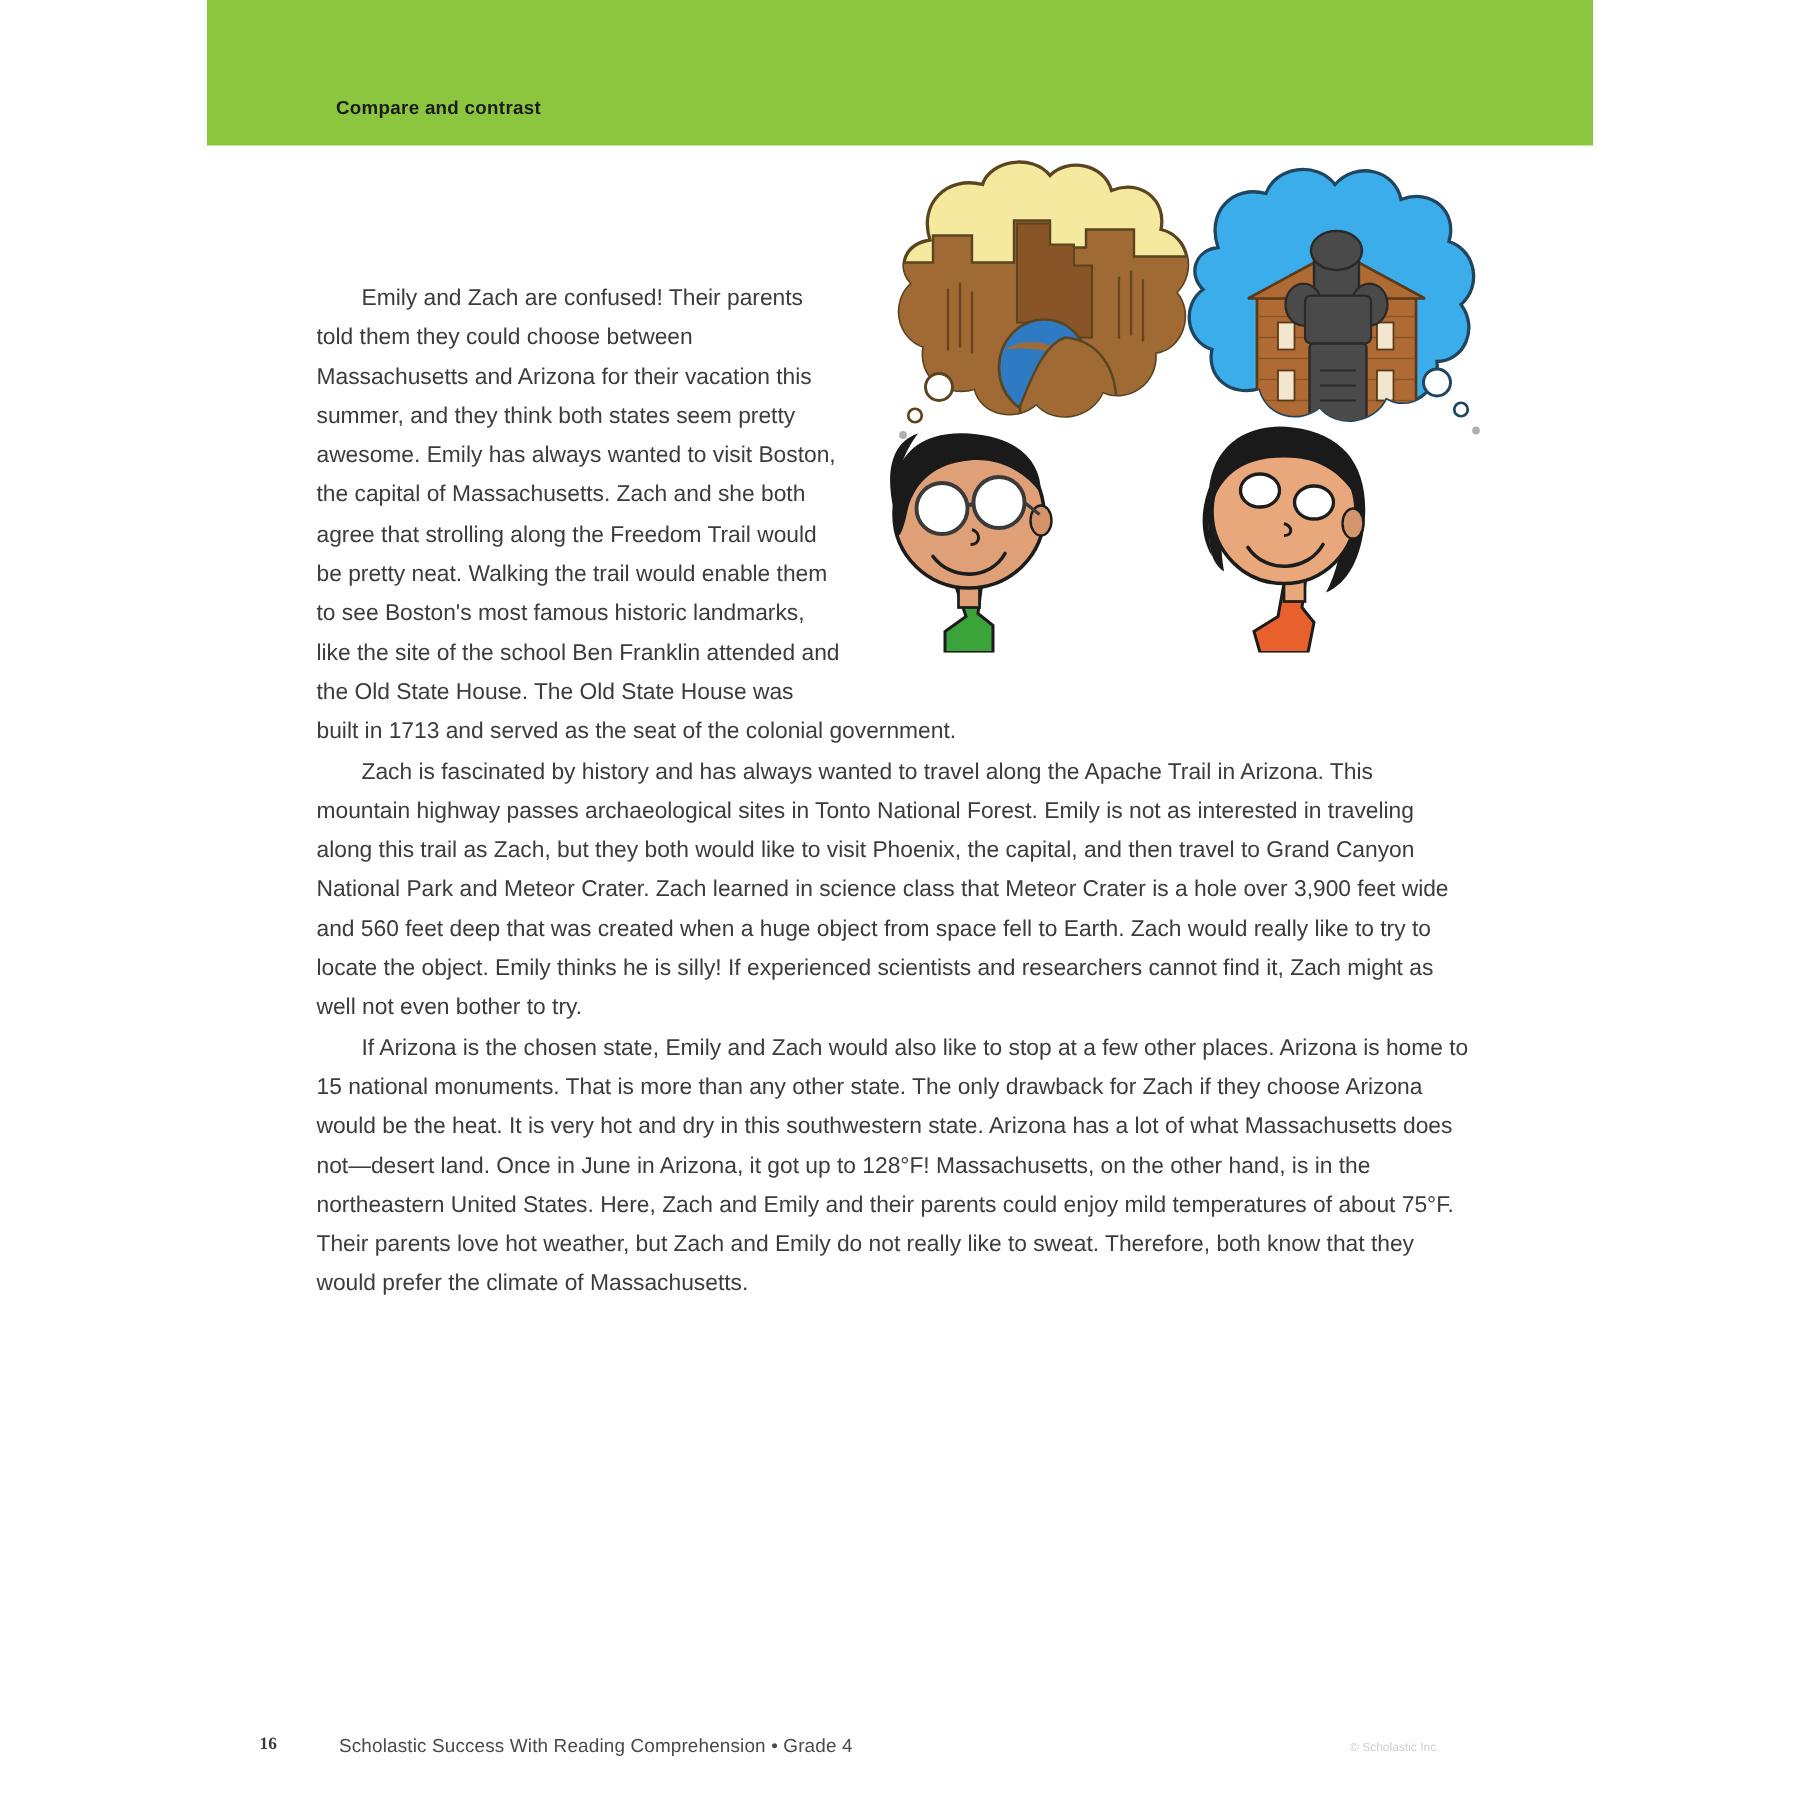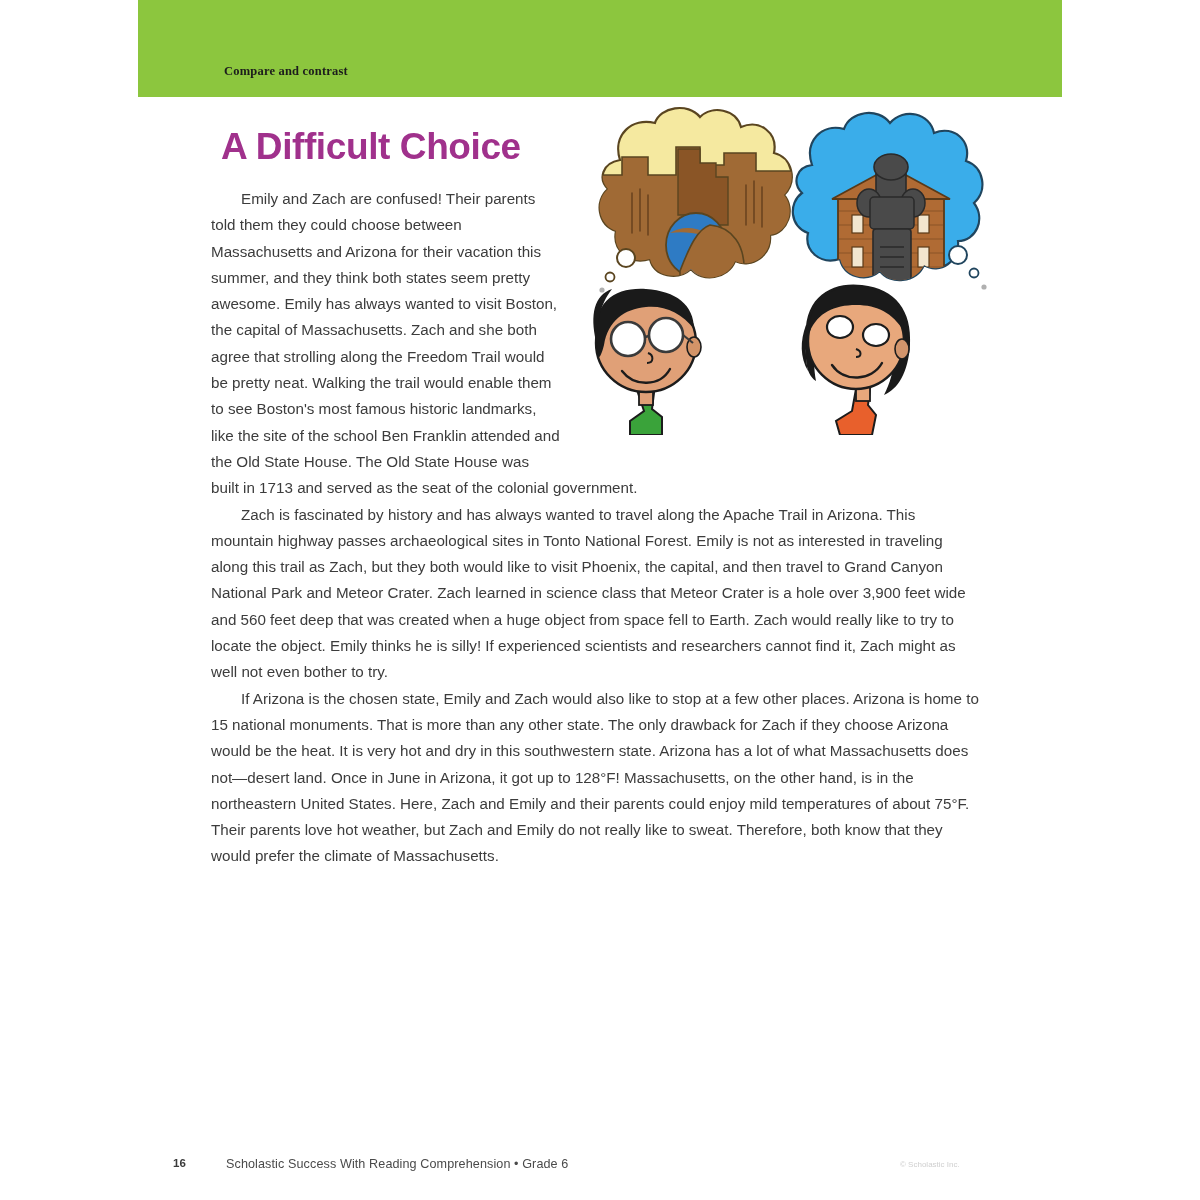--- a/index.html
+++ b/index.html
@@ -33,21 +33,21 @@
     background: #8cc63e;
   }
   .banner-label {
     position: absolute;
     left: 86px;
     bottom: 18px;
     font-size: 12.5px;
     font-weight: bold;
     color: #1c1c1c;
     letter-spacing: 0.2px;
-    font-family: Liberation Serif, serif;
+    font-family: Liberation Sans, sans-serif;
   }
 
   
   .title {
     position: absolute;
     left: 221px;
     top: 126px;
     font-size: 37px;
     font-weight: bold;
     color: #a0318c;
@@ -92,21 +92,21 @@
   }
 
   
   .footer-page-num {
     position: absolute;
     left: 173px;
     top: 1157px;
     font-size: 11.5px;
     font-weight: bold;
     color: #3a3a3a;
-    font-family: Liberation Sans, sans-serif;
+    font-family: Liberation Serif, serif;
   }
   .footer-title {
     position: absolute;
     left: 226px;
     top: 1157px;
     font-size: 12.6px;
     color: #4a4a4a;
     letter-spacing: 0.1px;
     font-family: "Liberation Sans", sans-serif;
   }
@@ -121,21 +121,20 @@
 </style>
 </head>
 <body>
 
 <div class="page">
 
   <div class="banner">
     <div class="banner-label">Compare and contrast</div>
   </div>
 
-  <div class="title">A Difficult Choice</div>
 
   <div class="art">
     <svg width="430" height="330" viewBox="0 0 430 330" xmlns="http://www.w3.org/2000/svg">
 
       <g>
         <defs>
           <clipPath id="clipLeft">
             <path d="M60,55 C52,30 72,12 95,18 C100,2 128,-3 140,12
                      C152,0 176,4 181,22 C200,14 218,28 214,48
                      C232,52 238,76 224,90 C236,104 228,128 210,130
@@ -297,16 +296,16 @@
   </div>
 
   <div class="body-text">
     <div class="art-float"></div>
     <p>Emily and Zach are confused! Their parents told them they could choose between Massachusetts and Arizona for their vacation this summer, and they think both states seem pretty awesome. Emily has always wanted to visit Boston, the capital of Massachusetts. Zach and she both agree that strolling along the Freedom Trail would be pretty neat. Walking the trail would enable them to see Boston's most famous historic landmarks, like the site of the school Ben Franklin attended and the Old State House. The Old State House was built in 1713 and served as the seat of the colonial government.</p>
     <p>Zach is fascinated by history and has always wanted to travel along the Apache Trail in Arizona. This mountain highway passes archaeological sites in Tonto National Forest. Emily is not as interested in traveling along this trail as Zach, but they both would like to visit Phoenix, the capital, and then travel to Grand Canyon National Park and Meteor Crater. Zach learned in science class that Meteor Crater is a hole over 3,900 feet wide and 560 feet deep that was created when a huge object from space fell to Earth. Zach would really like to try to locate the object. Emily thinks he is silly! If experienced scientists and researchers cannot find it, Zach might as well not even bother to try.</p>
     <p>If Arizona is the chosen state, Emily and Zach would also like to stop at a few other places. Arizona is home to 15 national monuments. That is more than any other state. The only drawback for Zach if they choose Arizona would be the heat. It is very hot and dry in this southwestern state. Arizona has a lot of what Massachusetts does not—desert land. Once in June in Arizona, it got up to 128°F! Massachusetts, on the other hand, is in the northeastern United States. Here, Zach and Emily and their parents could enjoy mild temperatures of about 75°F. Their parents love hot weather, but Zach and Emily do not really like to sweat. Therefore, both know that they would prefer the climate of Massachusetts.</p>
   </div>
 
   <div class="footer-page-num">16</div>
-  <div class="footer-title">Scholastic Success With Reading Comprehension • Grade 6</div>
+  <div class="footer-title">Scholastic Success With Reading Comprehension • Grade 4</div>
   <div class="footer-copyright">© Scholastic Inc.</div>
 
 </div>
 
 </body></html>

